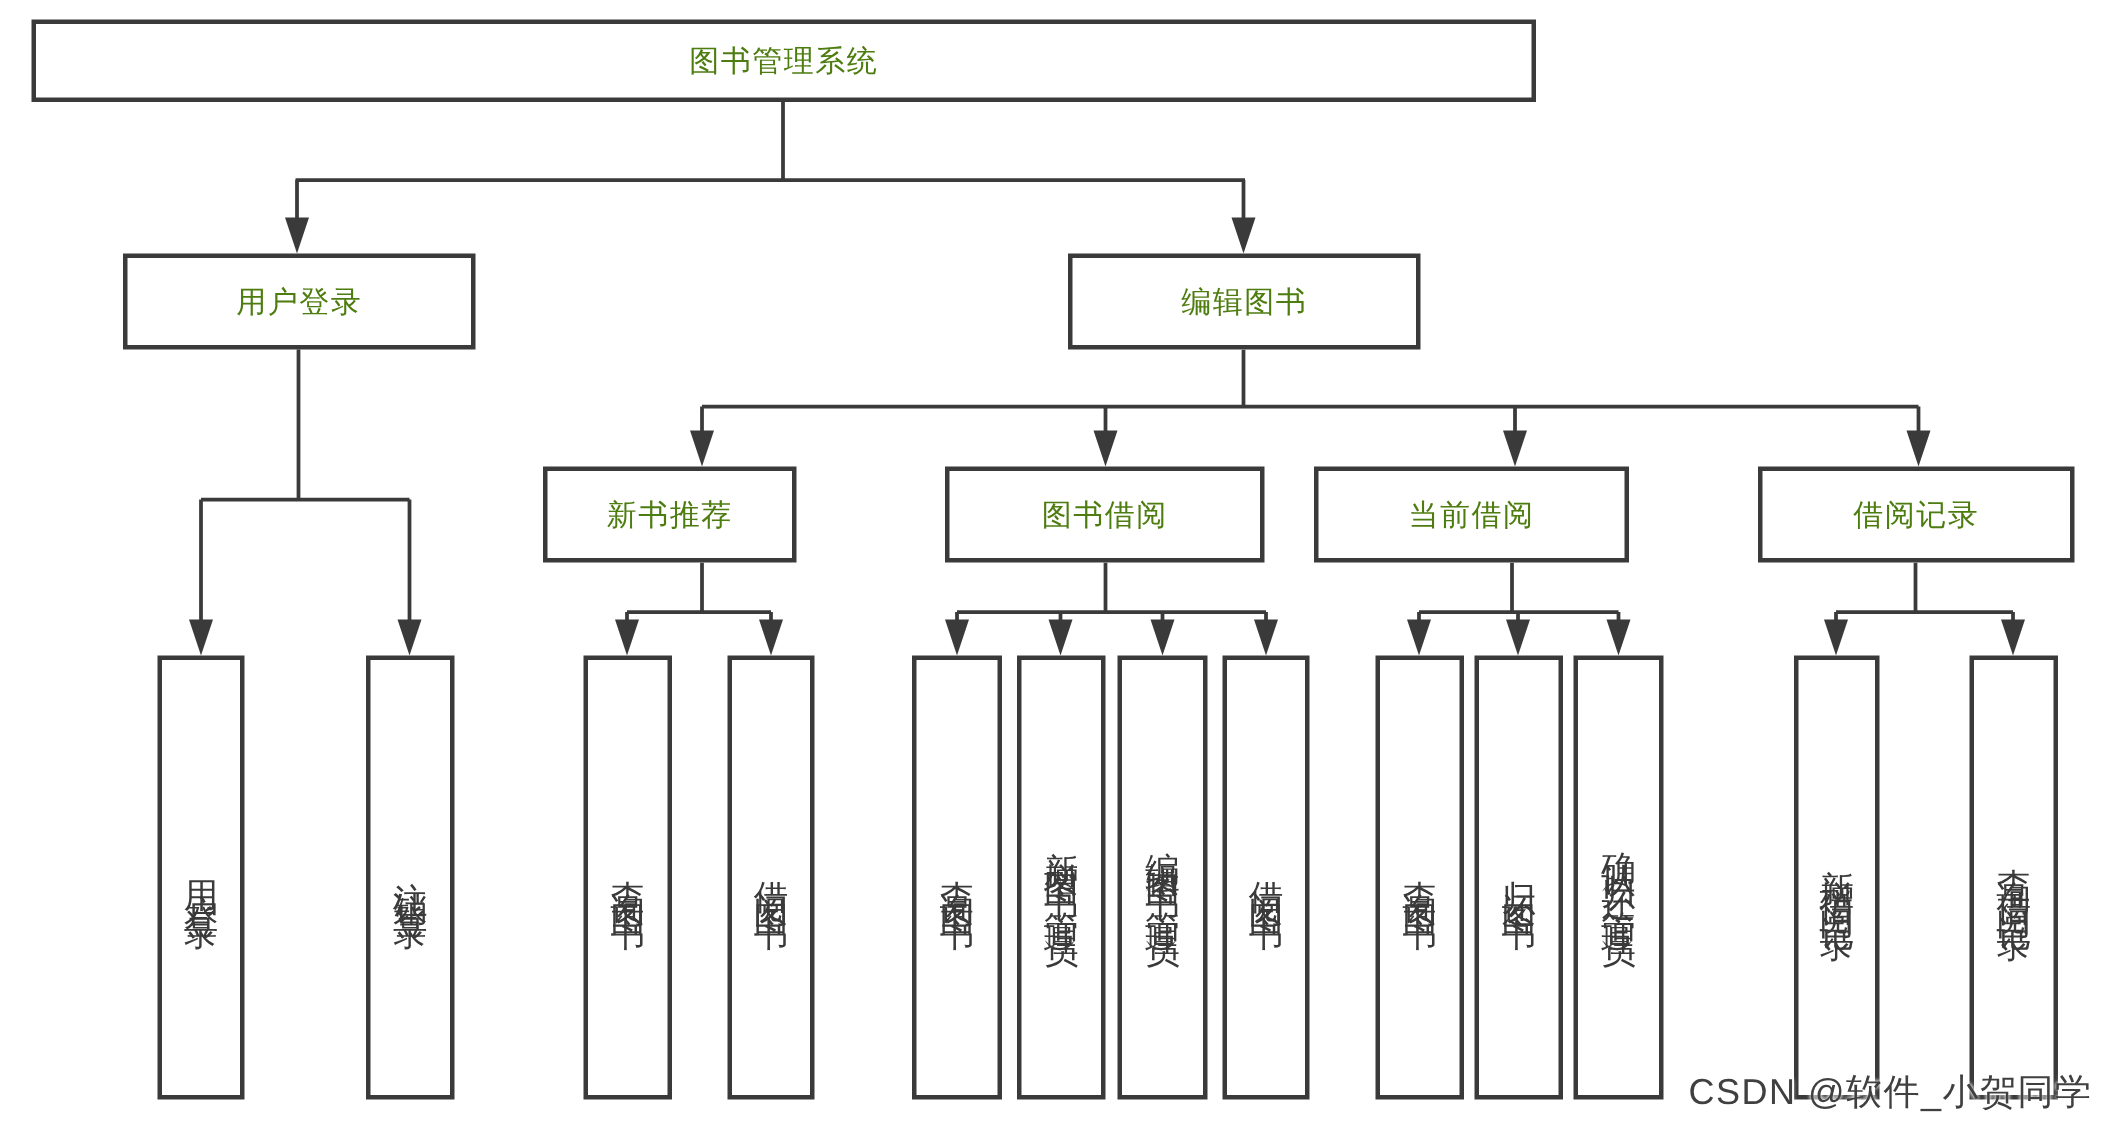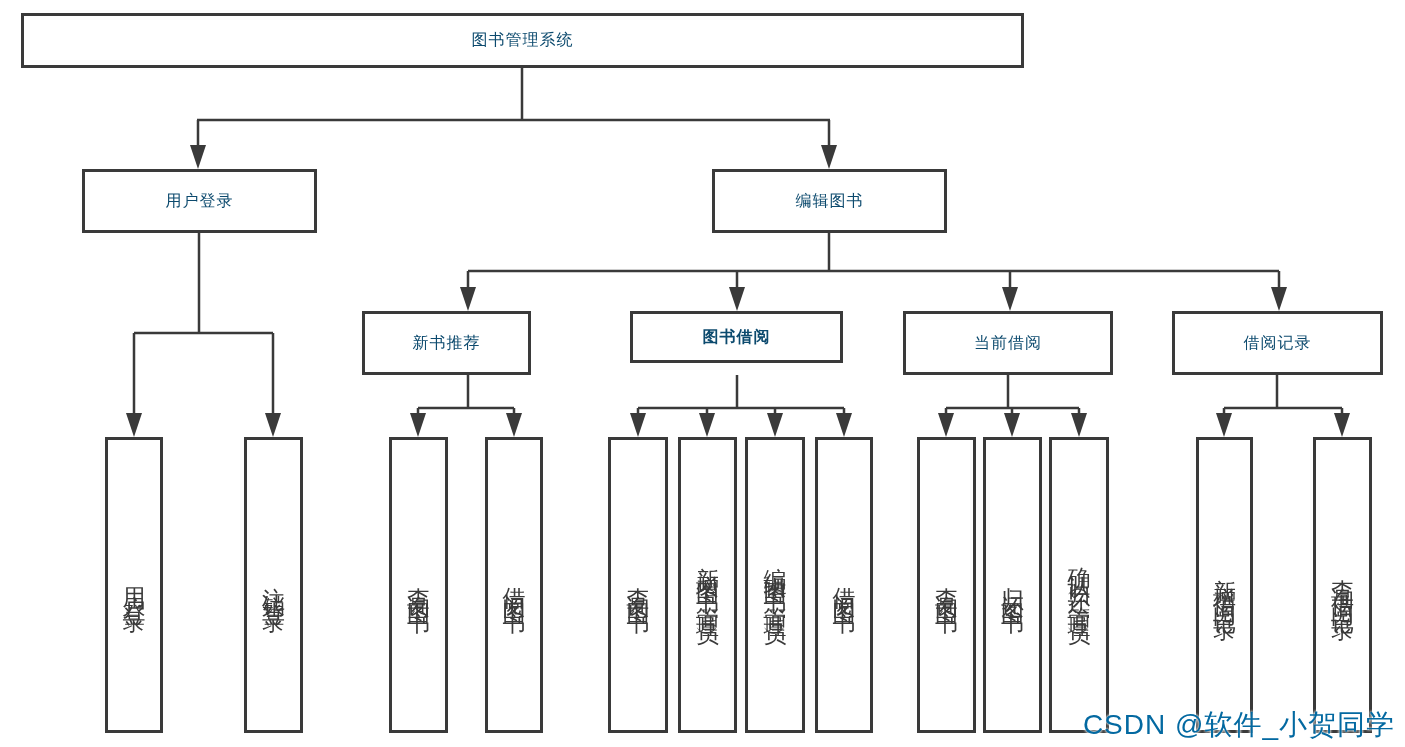--- a/index.html
+++ b/index.html
@@ -21,39 +21,39 @@
     position: absolute;
     background: #ffffff;
     border: 3px solid #3a3a3a;
     box-sizing: border-box;
     display: flex;
     align-items: center;
     justify-content: center;
     z-index: 2;
   }
   .h-label {
-    font-size: 16px;
-    color: #0c4a6e;
+    font-size: 20px;
+    color: #4d7c0f;
     letter-spacing: 1px;
     white-space: nowrap;
   }
   .v-label {
     writing-mode: vertical-rl;
     text-orientation: mixed;
     font-size: 23px;
     letter-spacing: 8px;
     color: #3a3a3a;
     line-height: 1;
   }
   .watermark {
     position: absolute;
     right: 10px;
     bottom: 3px;
-    font-size: 28px;
-    color: #0369a1;
+    font-size: 24px;
+    color: #404040;
     letter-spacing: 1px;
     text-shadow: 0 0 3px #ffffff, 0 0 3px #ffffff;
     z-index: 5;
     white-space: nowrap;
   }
 </style>
 </head>
 <body>
 
 <div class="stage">
@@ -122,24 +122,24 @@
   <div class="node" style="left:82px; top:169px; width:235px; height:64px;">
     <span class="h-label">用户登录</span>
   </div>
   <div class="node" style="left:712px; top:169px; width:235px; height:64px;">
     <span class="h-label">编辑图书</span>
   </div>
 
   <div class="node" style="left:362px; top:311px; width:169px; height:64px;">
     <span class="h-label">新书推荐</span>
   </div>
-  <div class="node" style="left:630px; top:311px; width:213px; height:52px;font-weight:bold;">
+  <div class="node" style="left:630px; top:311px; width:213px; height:64px;">
     <span class="h-label">图书借阅</span>
   </div>
-  <div class="node" style="left:903px; top:311px; width:210px; height:64px;">
+  <div class="node" style="left:876px; top:311px; width:210px; height:64px;">
     <span class="h-label">当前借阅</span>
   </div>
   <div class="node" style="left:1172px; top:311px; width:211px; height:64px;">
     <span class="h-label">借阅记录</span>
   </div>
 
   <div class="node" style="left:105px; top:437px; width:58px; height:296px;">
     <span class="v-label">用户登录</span>
   </div>
   <div class="node" style="left:244px; top:437px; width:59px; height:296px;">

